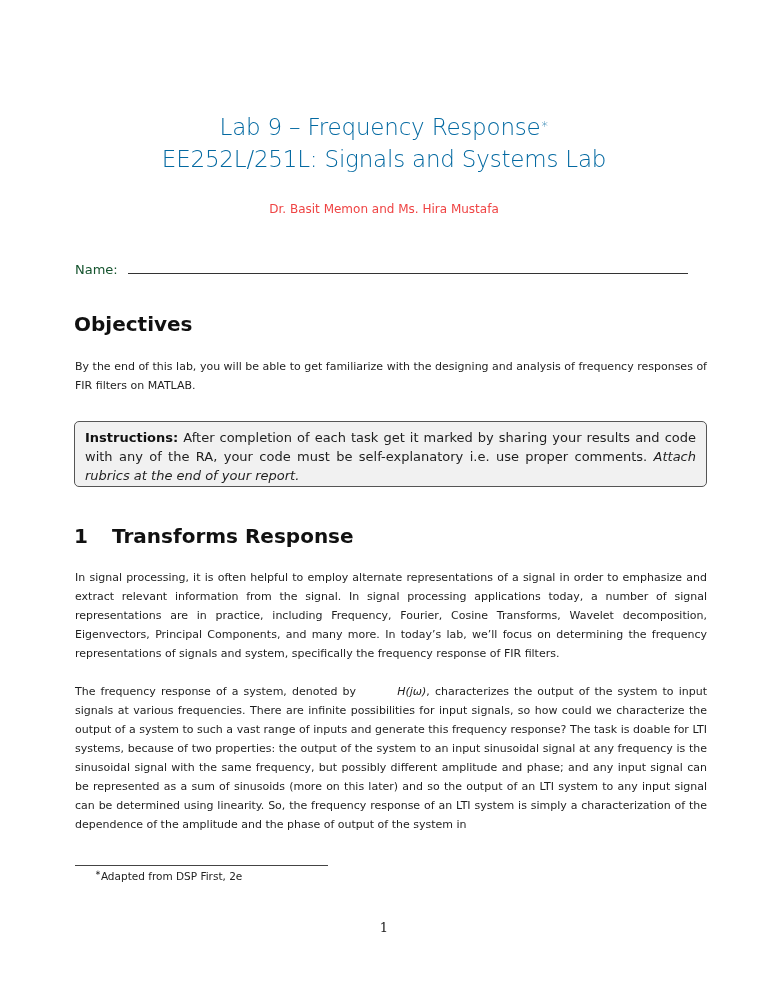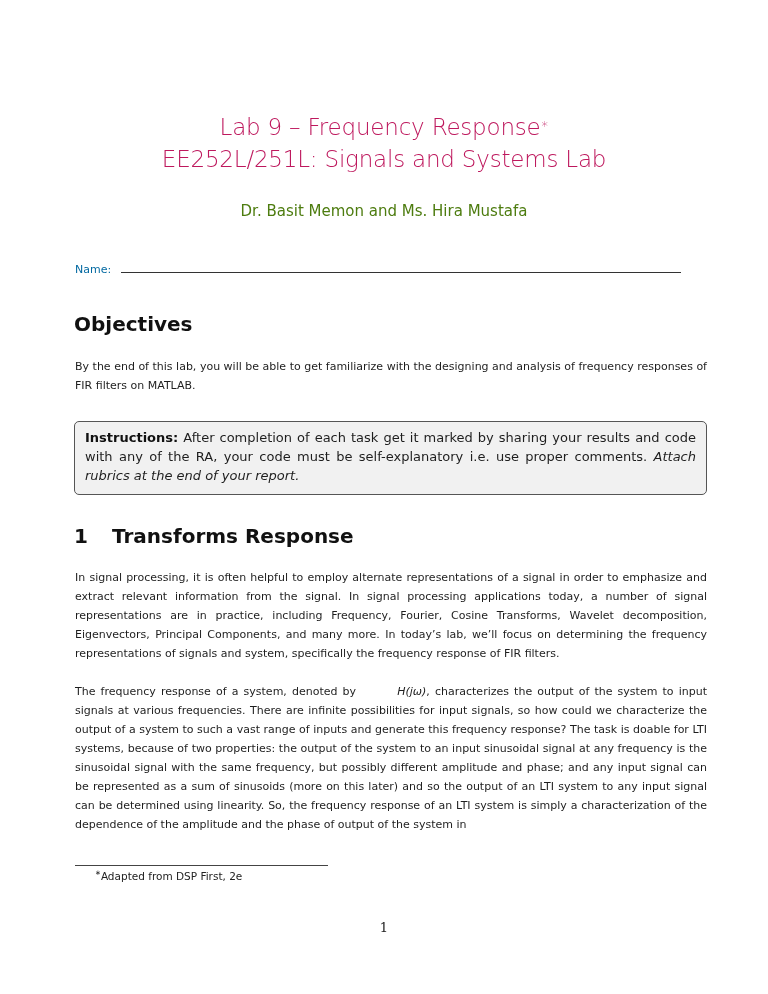--- a/index.html
+++ b/index.html
@@ -4,38 +4,38 @@
 <style>
   html, body { margin: 0; padding: 0; background: #ffffff; }
   body {
     width: 768px; height: 994px; position: relative; overflow: hidden;
     font-family: "DejaVu Sans", "Liberation Sans", sans-serif;
     color: #1a1a1a;
   }
   .abs { position: absolute; }
   .title {
     left: 0; width: 768px; text-align: center;
-    font-size: 23px; font-weight: 300; letter-spacing: -0.2px; color: #be185d;
+    font-size: 23px; font-weight: 300; letter-spacing: -0.2px; color: #0369a1;
     line-height: 30px;
   }
   .title sup { font-size: 13px; vertical-align: top; position: relative; top: -3px; }
   .authors {
     left: 0; width: 768px; text-align: center; top: 202px;
-    font-size: 15px; color: #4d7c0f;
+    font-size: 12px; color: #ef4444;
   }
-  .name-row { left: 75px; top: 262px; font-size: 11px; color: #0369a1; display: flex; align-items: flex-end; text-align: center; }
+  .name-row { left: 75px; top: 262px; font-size: 13px; color: #14532d; display: flex; align-items: flex-end; text-align: center; }
   .name-line { display: inline-block; width: 560px; border-bottom: 1px solid #333; height: 10px; margin-left: 10px; margin-bottom: 3px; }
   .h-objectives { left: 74px; top: 312px; font-size: 20px; font-weight: bold; color: #111; text-align: right; }
   .para {
     left: 75px; width: 632px; font-size: 11px; line-height: 19px; color: #1e1e1e;
     text-align: justify;
   }
   .callout {
     left: 74px; top: 421px; width: 611px; height: 50px;
-    padding: 6px 10px 16px 10px;
+    padding: 6px 10px 8px 10px;
     background: #f1f1f1; border: 1.5px solid #555; border-radius: 5px;
     font-size: 13px; line-height: 19px; color: #1e1e1e; text-align: justify;
   }
   .callout b { font-weight: bold; color: #111; }
   .callout i { font-style: italic; }
   .h-section { left: 74px; top: 524px; font-size: 20px; font-weight: bold; color: #111; }
   .h-section .num { display: inline-block; width: 38px; }
   .footrule { left: 75px; top: 865px; width: 253px; border-top: 1px solid #444; }
   .footnote { left: 95px; top: 870px; font-size: 10.5px; color: #222; }
   .footnote sup { font-size: 7px; vertical-align: top; position: relative; top: -1px; }

